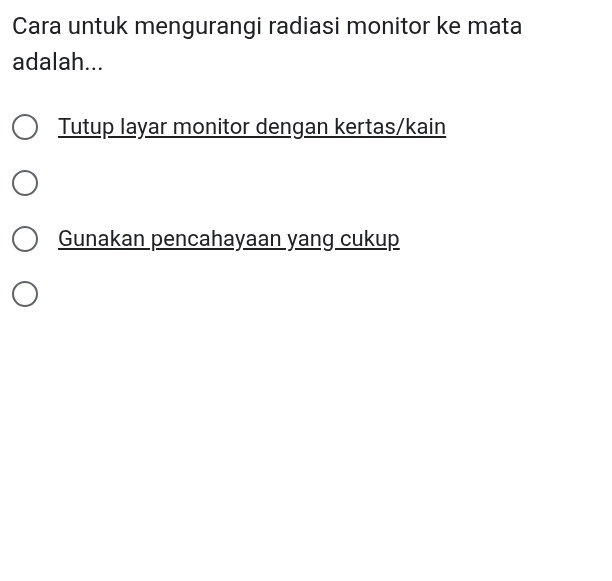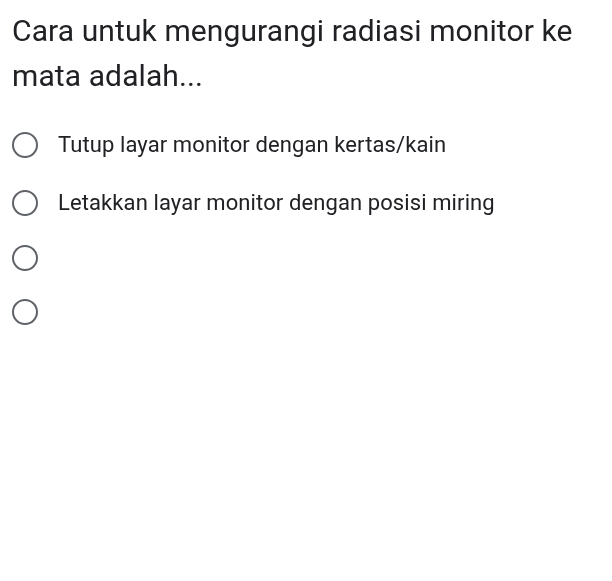--- a/index.html
+++ b/index.html
@@ -9,21 +9,21 @@
     }
     body {
       font-family: 'Roboto', 'Arial', sans-serif;
       background: #ffffff;
       width: 612px;
       height: 581px;
       padding: 8px 12px;
       color: #202124;
     }
     .question-text {
-      font-size: 30px;
+      font-size: 24px;
       line-height: 1.5;
       color: #202124;
       margin-bottom: 32px;
       letter-spacing: 0.1px;
     }
     .options-container {
       display: flex;
       flex-direction: column;
       gap: 28px;
     }
@@ -38,35 +38,36 @@
       height: 26px;
       border: 2.5px solid #5f6368;
       border-radius: 50%;
       flex-shrink: 0;
     }
     .option-label {
       font-size: 22px;
       line-height: 1.35;
       color: #202124;
       letter-spacing: 0.1px;
+      text-decoration: underline;
     }
   </style>
 </head>
 <body>
 
 <div class="question-text">Cara untuk mengurangi radiasi monitor ke mata adalah...</div>
 
 <div class="options-container">
   <div class="option-row">
     <div class="radio-circle"></div>
     <div class="option-label">Tutup layar monitor dengan kertas/kain</div>
   </div>
   <div class="option-row">
     <div class="radio-circle"></div>
-    <div class="option-label">Letakkan layar monitor dengan posisi miring</div>
   </div>
   <div class="option-row">
     <div class="radio-circle"></div>
+    <div class="option-label">Gunakan pencahayaan yang cukup</div>
   </div>
   <div class="option-row">
     <div class="radio-circle"></div>
   </div>
 </div>
 
 </body></html>

